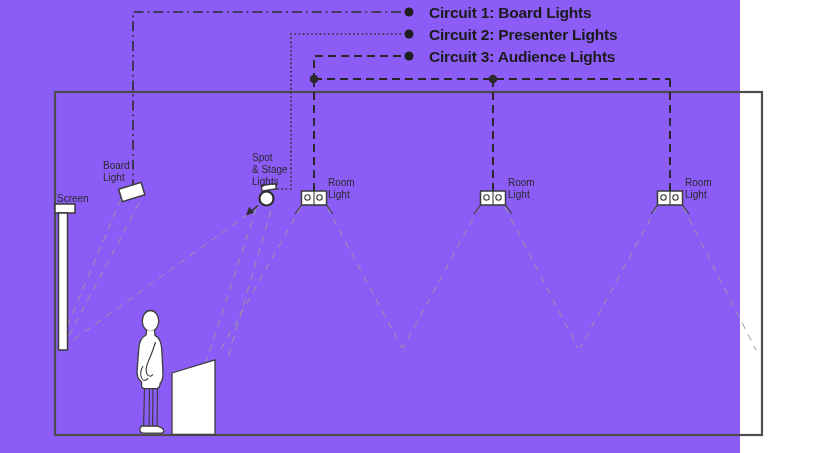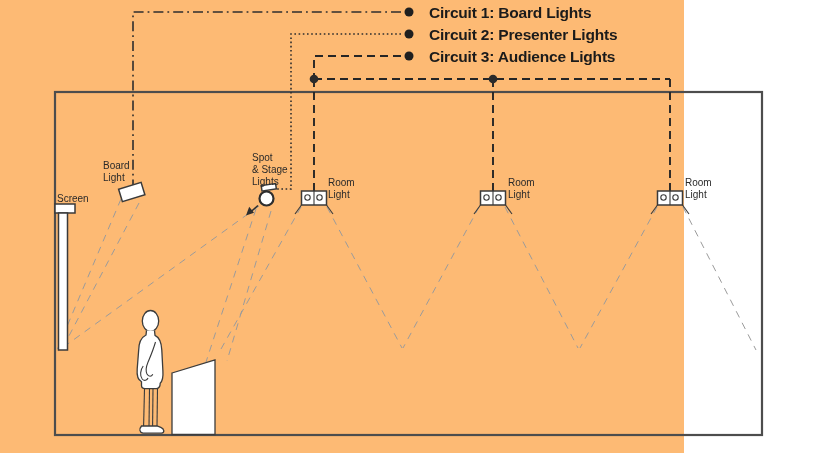--- a/index.html
+++ b/index.html
@@ -6,23 +6,23 @@
     margin: 0;
     padding: 0;
     background: #ffffff;
     width: 816px;
     height: 453px;
     overflow: hidden;
     font-family: "Liberation Sans", sans-serif;
   }
   .stage {
     position: relative;
-    width: 684px;
+    width: 740px;
     height: 453px;
-    background: #fdba74;
+    background: #8b5cf6;
   }
   svg { display: block; }
   .legend-text {
     font-family: "Liberation Sans", sans-serif;
     font-size: 15.5px;
     font-weight: 600;
     letter-spacing: -0.2px;
     fill: #1b1b1b;
   }
   .fixture-label {

